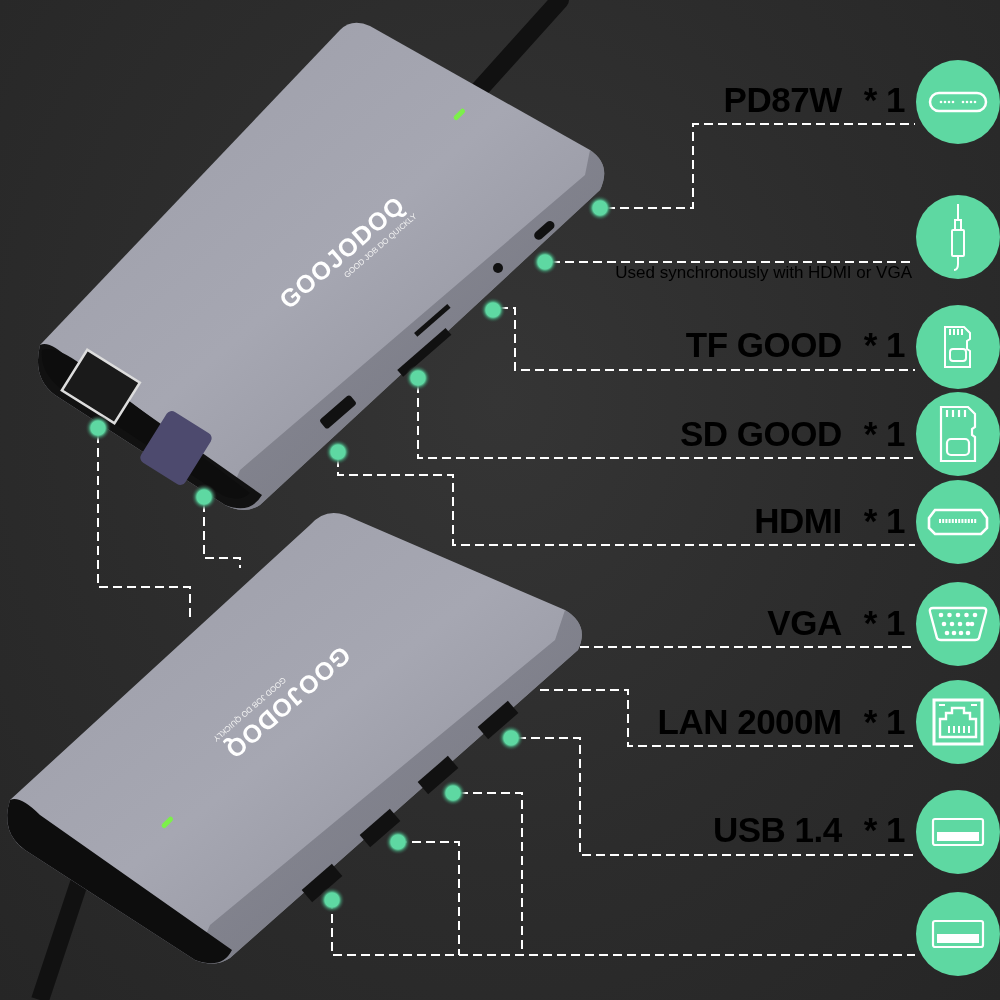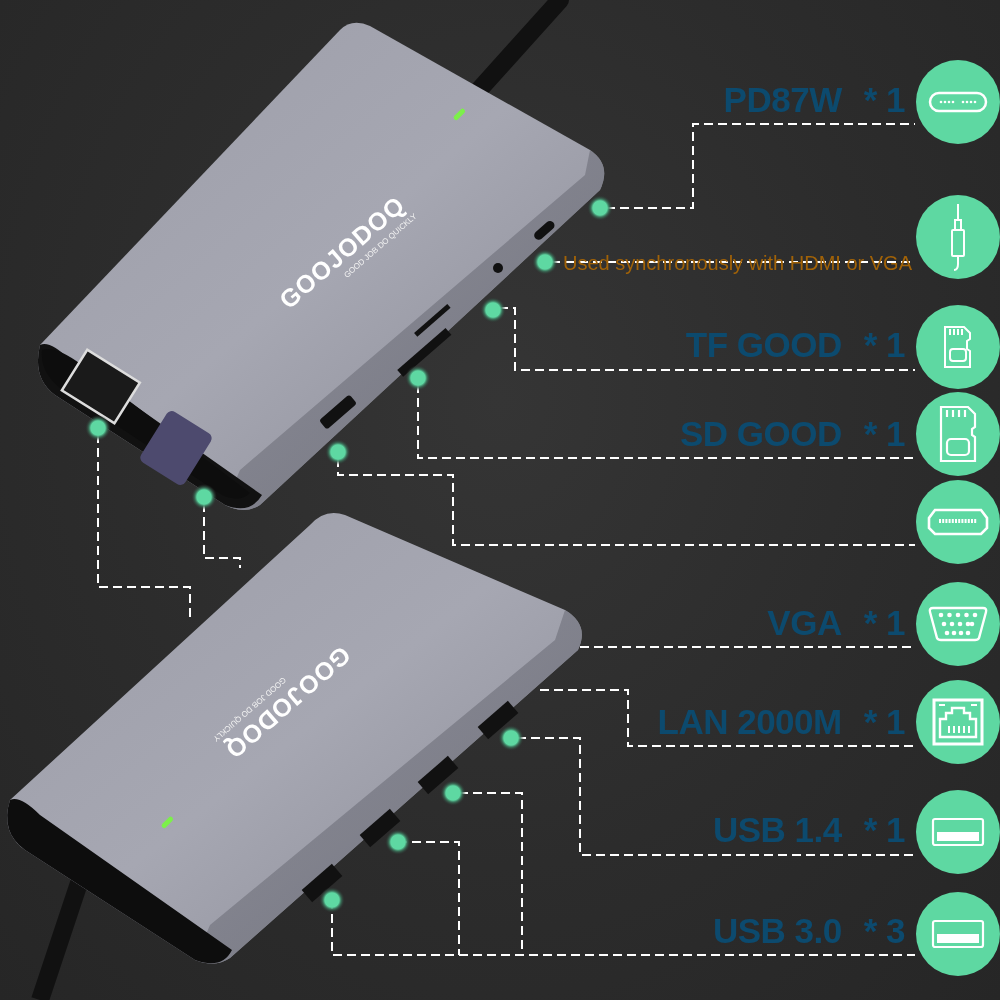--- a/index.html
+++ b/index.html
@@ -1,24 +1,24 @@
 <!DOCTYPE html>
 <html><head>
 <meta charset="utf-8">
 <style>
   html,body{margin:0;padding:0;}
   body{width:1000px;height:1000px;position:relative;overflow:hidden;
     background:radial-gradient(ellipse at 50% 40%,#353535 0%,#2c2c2c 55%,#262626 100%);
     font-family:"Liberation Sans","DejaVu Sans",sans-serif;}
   .stage{position:absolute;left:0;top:0;width:1000px;height:1000px;}
   svg.art{position:absolute;left:0;top:0;}
-  .label{position:absolute;right:95px;color:#0c4a6e;font-weight:bold;font-size:35px;
+  .label{position:absolute;right:95px;color:#000000;font-weight:bold;font-size:35px;
     white-space:nowrap;letter-spacing:-0.5px;line-height:40px;}
   .label .mult{margin-left:22px;}
-  .note{position:absolute;right:88px;top:252px;color:#a16207;font-size:20px;white-space:nowrap;}
+  .note{position:absolute;right:88px;top:263px;color:#000000;font-size:17px;white-space:nowrap;}
   .badge{position:absolute;left:916px;width:84px;height:84px;border-radius:50%;
     background:#5ed8a2;display:flex;align-items:center;justify-content:center;}
   .badge svg{display:block;}
 </style>
 </head>
 <body>
 
 <div class="stage">
 
 <svg class="art" width="1000" height="1000" viewBox="0 0 1000 1000">
@@ -112,24 +112,24 @@
     <circle cx="453" cy="793" r="13" fill="url(#dotGlow)"></circle>
     <circle cx="398" cy="842" r="13" fill="url(#dotGlow)"></circle>
     <circle cx="332" cy="900" r="13" fill="url(#dotGlow)"></circle>
   </g>
 </svg>
 
 <div class="label" style="top:80px"><span>PD87W</span><span class="mult">* 1</span></div>
 <div class="note">Used synchronously with HDMI or VGA</div>
 <div class="label" style="top:325px"><span>TF GOOD</span><span class="mult">* 1</span></div>
 <div class="label" style="top:414px"><span>SD GOOD</span><span class="mult">* 1</span></div>
+<div class="label" style="top:501px"><span>HDMI</span><span class="mult">* 1</span></div>
 <div class="label" style="top:603px"><span>VGA</span><span class="mult">* 1</span></div>
 <div class="label" style="top:702px"><span>LAN 2000M</span><span class="mult">* 1</span></div>
 <div class="label" style="top:810px"><span>USB 1.4</span><span class="mult">* 1</span></div>
-<div class="label" style="top:911px"><span>USB 3.0</span><span class="mult">* 3</span></div>
 
 <div class="badge" style="top:60px">
   <svg width="60" height="24" viewBox="0 0 60 24">
         <rect x="2" y="3" width="56" height="18" rx="9" fill="none" stroke="#fff" stroke-width="2.5"></rect>
         <g fill="#fff">
           <circle cx="13" cy="12" r="1.3"></circle>
           <circle cx="17" cy="12" r="1.3"></circle>
           <circle cx="21" cy="12" r="1.3"></circle>
           <circle cx="25" cy="12" r="1.3"></circle>
           <circle cx="35" cy="12" r="1.3"></circle>

